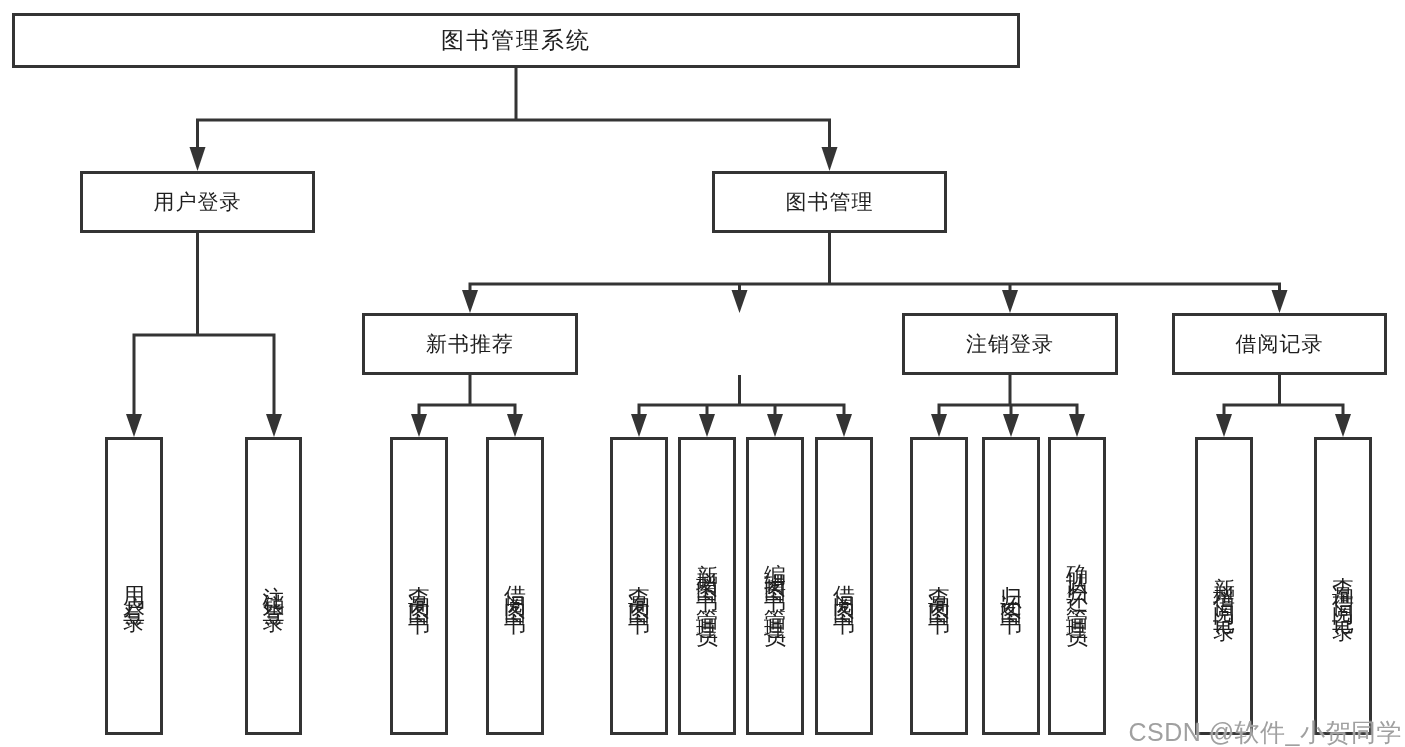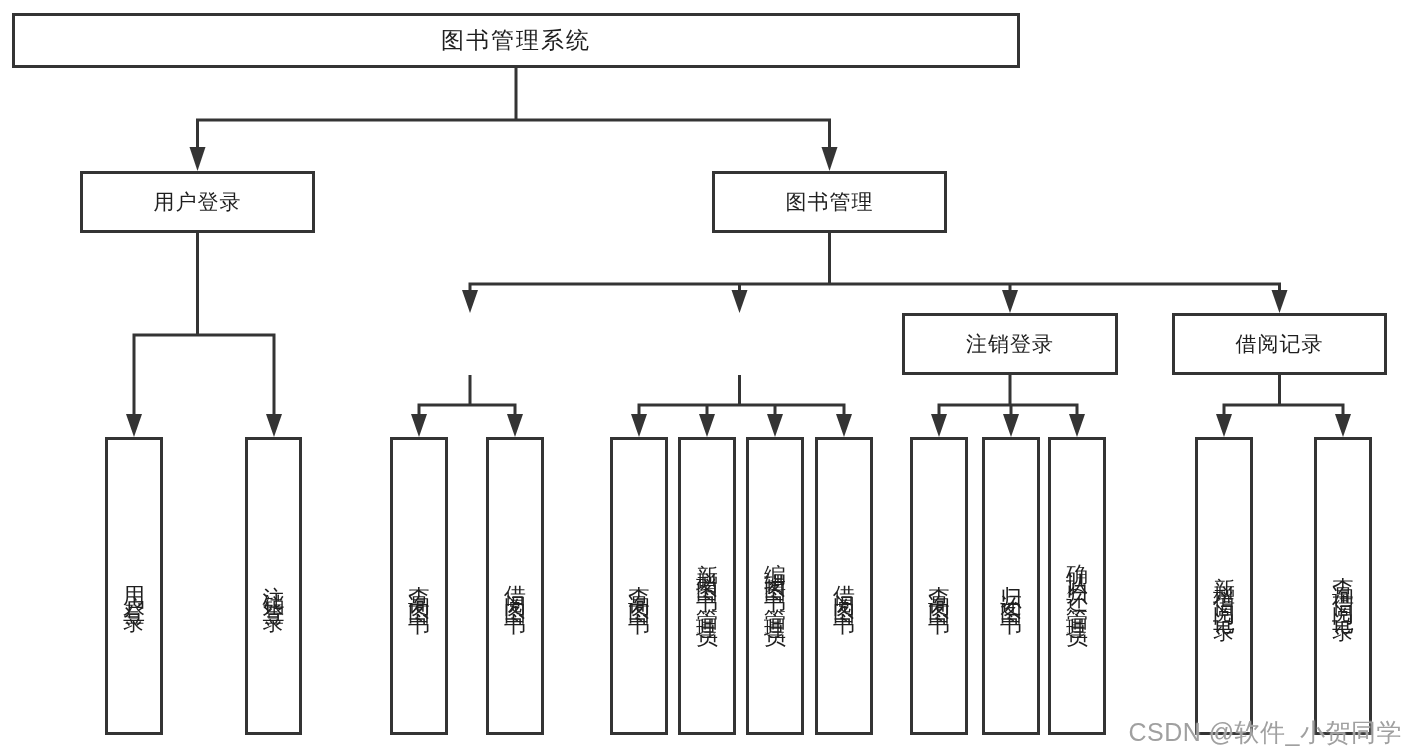--- a/index.html
+++ b/index.html
@@ -106,20 +106,21 @@
       <polygon points="1216,414 1232,414 1224,437"></polygon>
       <polygon points="1335,414 1351,414 1343,437"></polygon>
     </g>
   </svg>
 
   <div class="node hnode rootnode" style="left:12px; top:13px; width:1008px; height:55px;">图书管理系统</div>
 
   <div class="node hnode" style="left:80px; top:171px; width:235px; height:62px;">用户登录</div>
   <div class="node hnode" style="left:712px; top:171px; width:235px; height:62px;">图书管理</div>
 
+  <div class="node hnode" style="left:362px; top:313px; width:216px; height:62px;">新书推荐</div>
   <div class="node hnode" style="left:902px; top:313px; width:216px; height:62px;">注销登录</div>
   <div class="node hnode" style="left:1172px; top:313px; width:215px; height:62px;">借阅记录</div>
 
   <div class="node vnode" style="left:105px; top:437px; width:58px; height:298px;">用户登录</div>
   <div class="node vnode" style="left:245px; top:437px; width:57px; height:298px;">注销登录</div>
 
   <div class="node vnode" style="left:390px; top:437px; width:58px; height:298px;">查询图书</div>
   <div class="node vnode" style="left:486px; top:437px; width:58px; height:298px;">借阅图书</div>
 
   <div class="node vnode" style="left:610px; top:437px; width:58px; height:298px;">查询图书</div>

